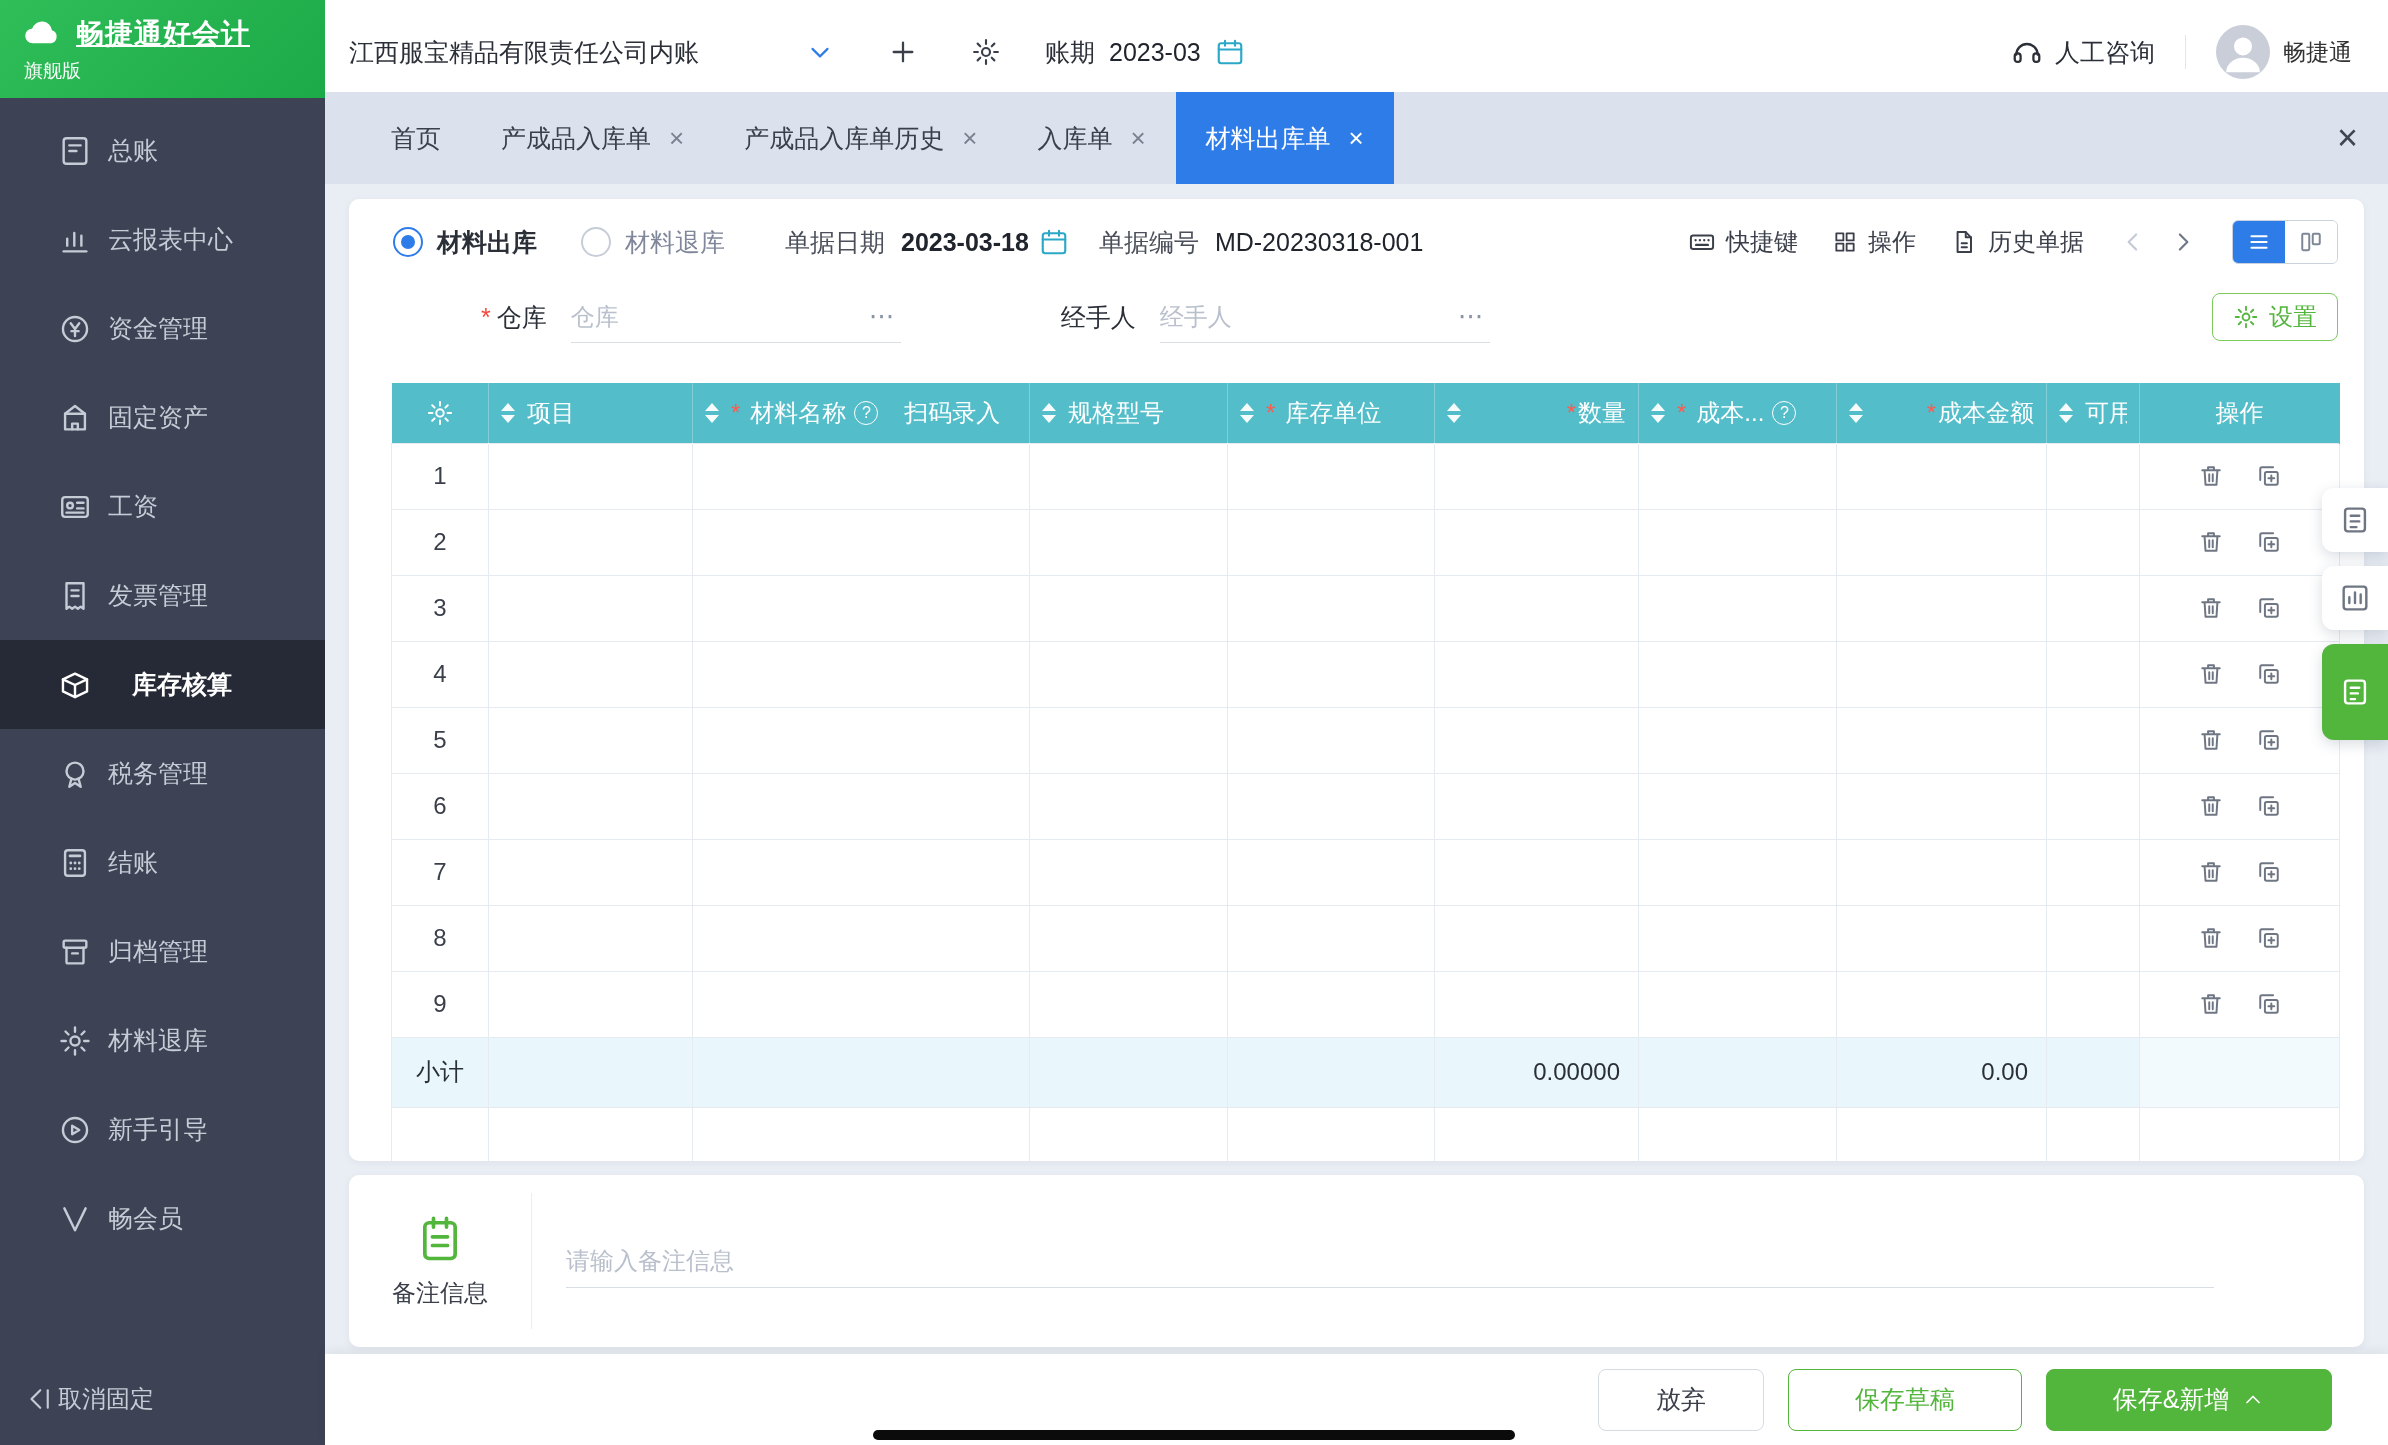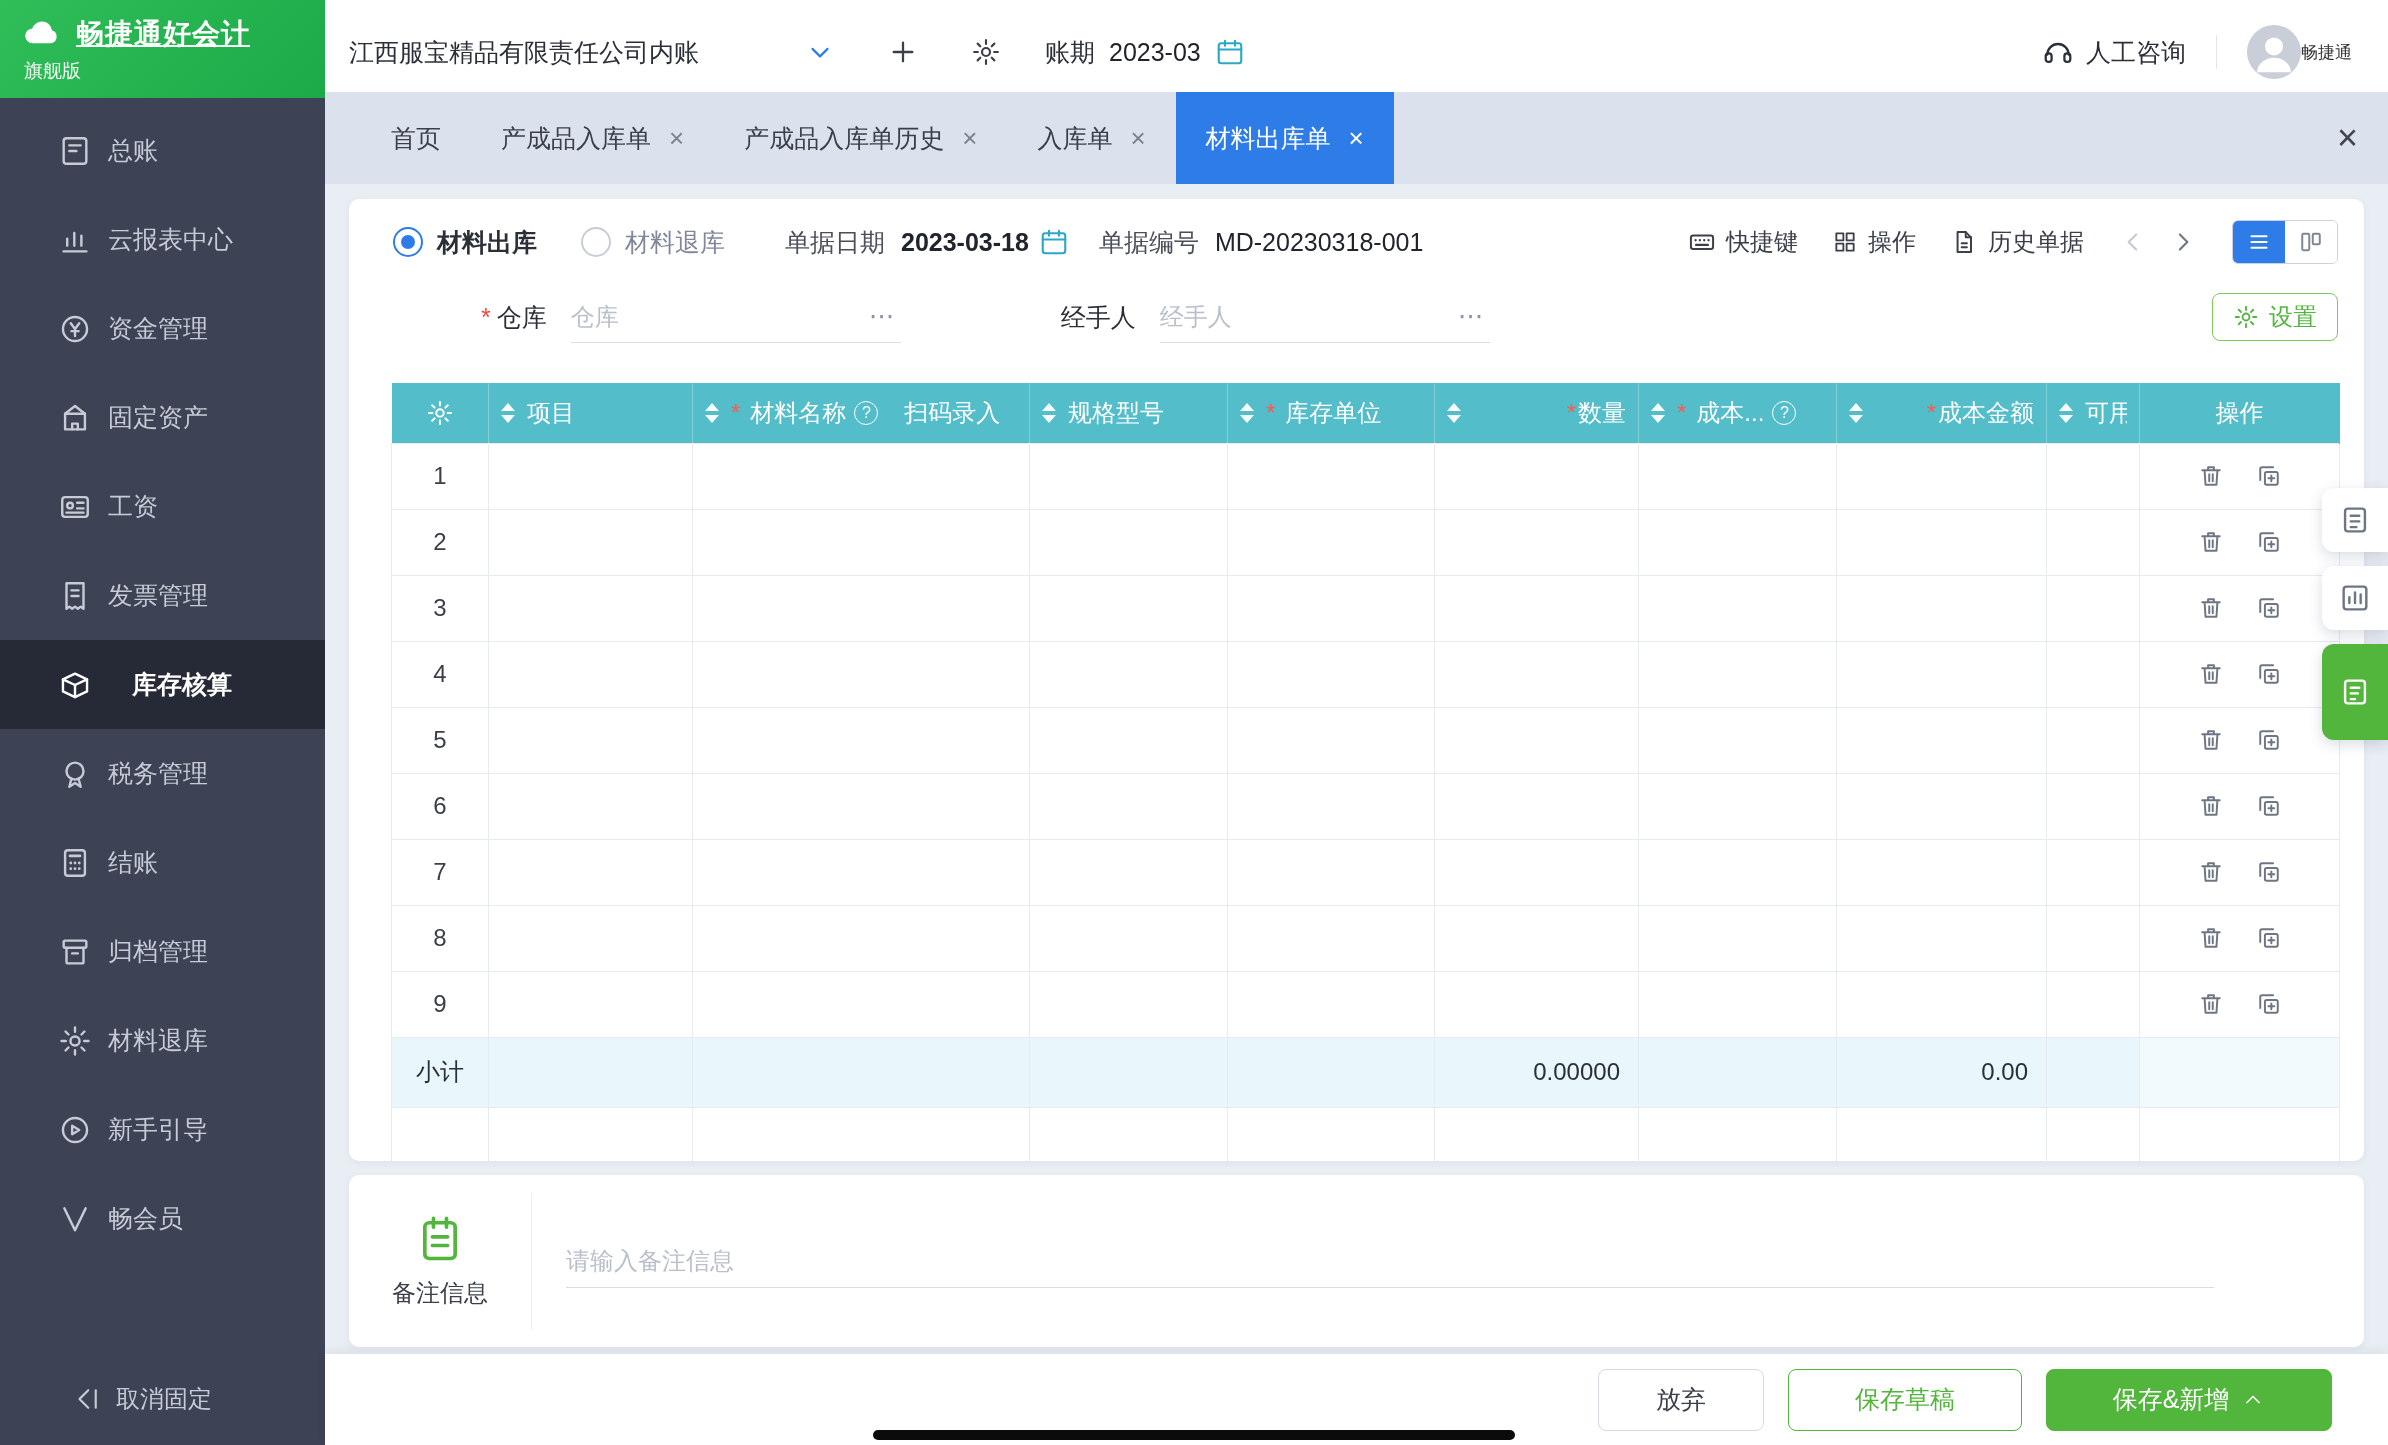--- a/index.html
+++ b/index.html
@@ -15,37 +15,37 @@
   .sidebar { width:325px; height:1445px; background:#3D4254; display:flex; flex-direction:column; flex:0 0 325px; }
   .logo { height:98px; background:linear-gradient(135deg,#2FBE58,#1CA948); padding:12px 18px 8px 20px; color:#fff; }
   .logo-row { display:flex; align-items:center; gap:12px; }
   .logo-title { font-size:28px; font-weight:bold; letter-spacing:1px;text-decoration:underline; }
   .logo-sub { font-size:19px; margin-top:2px; margin-left:4px; opacity:.95; }
   .side-menu { flex:1; padding-top:8px; overflow:hidden; }
   .side-item { height:89px; display:flex; align-items:center; padding-left:58px; gap:16px; color:#C6CBD6; cursor:pointer; }
   .side-item .slabel { font-size:25px; }
   .side-item.active { background:#262A36; color:#FFFFFF; }
   .side-item.active .slabel { font-weight:bold;margin-left:24px; }
-  .side-unpin { height:92px; display:flex; align-items:center; gap:14px; padding-left:72px; color:#C6CBD6; font-size:24px;text-align:right; }
+  .side-unpin { height:92px; display:flex; align-items:center; gap:4px; padding-left:24px; color:#C6CBD6; font-size:24px;text-align:right; }
 
   
   .main { flex:1; display:flex; flex-direction:column; height:1445px; min-width:0; }
 
   
   .topbar { height:92px; background:#fff; display:flex; align-items:center; padding:12px 36px 0 24px; flex:0 0 92px; }
   .company { width:486px; display:flex; align-items:center; justify-content:space-between; font-size:25px; color:#2b2f38; cursor:pointer; }
   .company .chev { color:#2E7CE8; }
   .hbtn { margin-left:52px; color:#3A3F4A; cursor:pointer; }
   .period { display:flex; align-items:center; gap:14px; margin-left:44px; font-size:25px; }
   .period .cal { color:#2BA7C7; }
   .top-right { margin-left:auto; display:flex; align-items:center; }
   .consult { display:flex; align-items:center; gap:12px; font-size:25px; cursor:pointer; color:#2b2f38; }
   .vdiv { width:1px; height:34px; background:#E2E5EB; margin:0 30px; }
   .avatar { width:54px; height:54px; border-radius:50%; background:#C9CED9; display:flex; align-items:center; justify-content:center; overflow:hidden; color:#C9CED9; }
-  .uname { font-size:17px; margin-left:0; }
+  .uname { font-size:23px; margin-left:13px; }
 
   
   .tabbar { height:92px; background:#DBE2ED; display:flex; align-items:stretch; padding-left:36px; flex:0 0 92px; }
   .tab { display:flex; align-items:center; gap:18px; padding:0 30px; font-size:25px; color:#3A3F4A; cursor:pointer; white-space:nowrap; }
   .tab .x { font-size:26px; color:#7A828F; }
   .tab.active { background:#2E7CE8; color:#fff; }
   .tab.active .x { color:#fff; }
   .closeall { margin-left:auto; margin-right:30px; align-self:center; font-size:36px; color:#40454F; cursor:pointer; line-height:1; }
 
   

